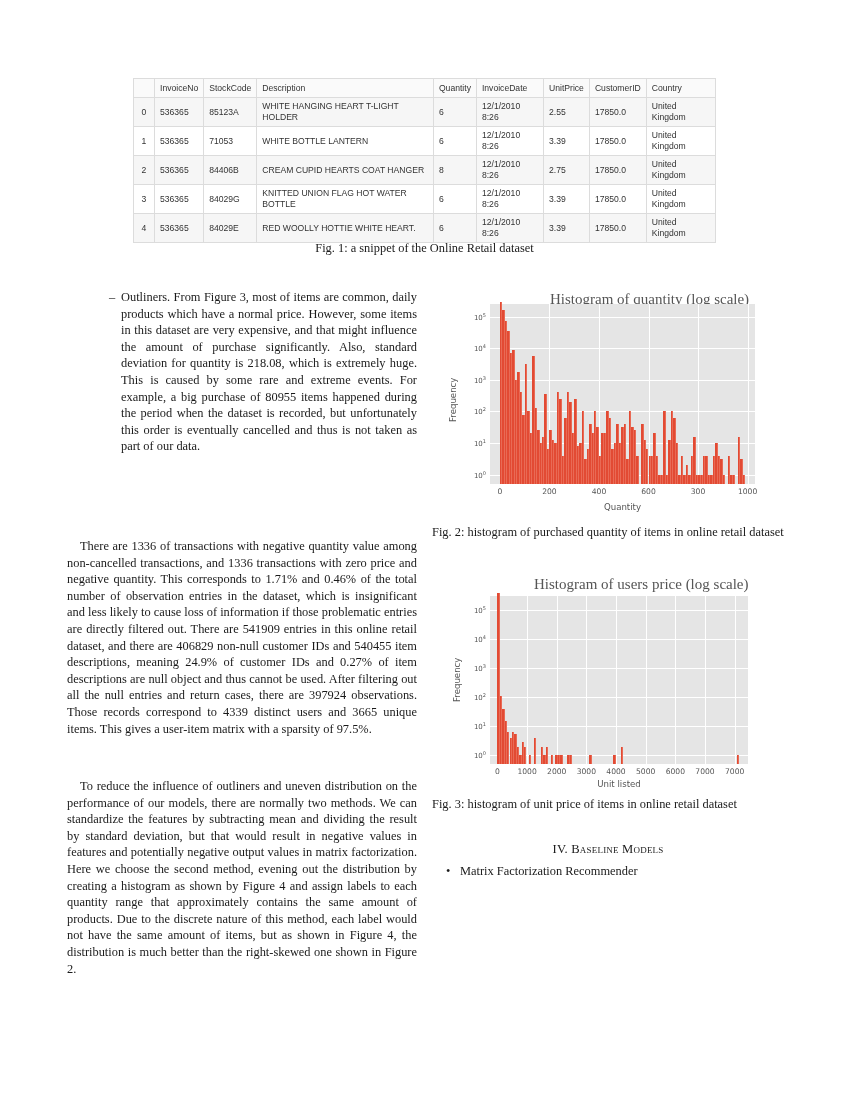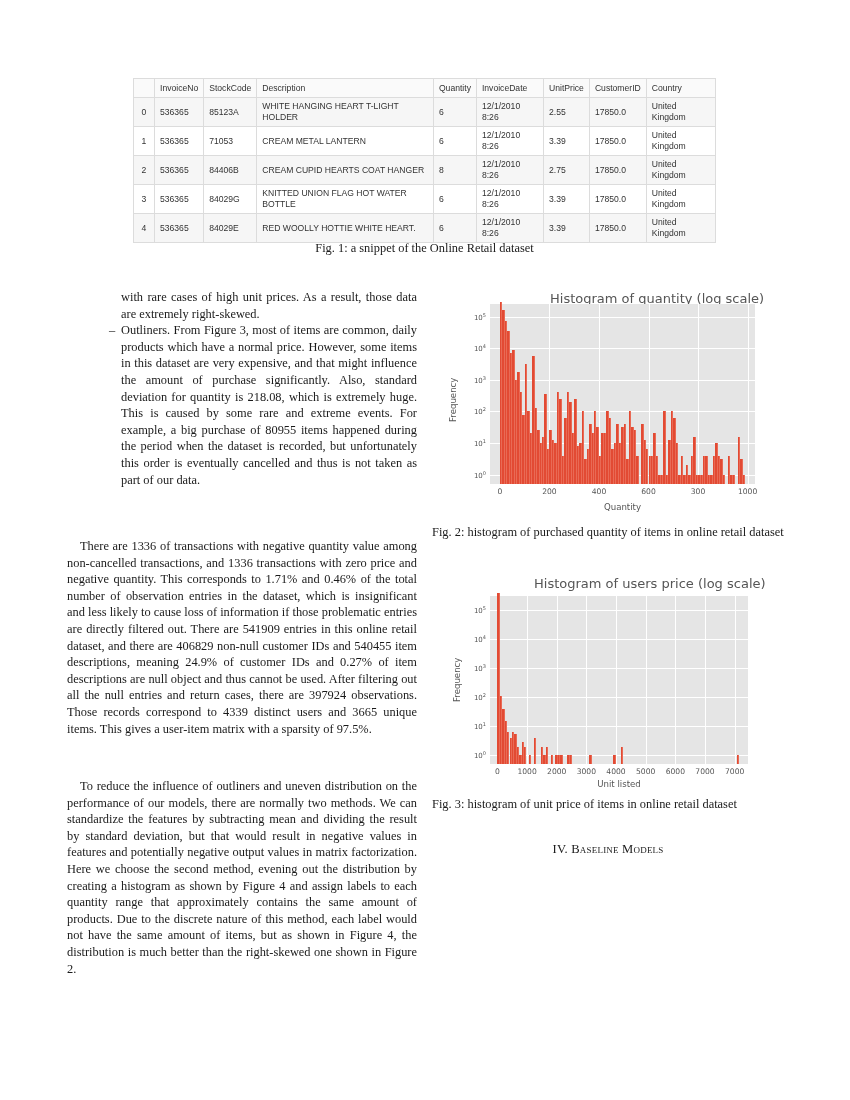--- a/index.html
+++ b/index.html
@@ -27,21 +27,21 @@
   .dash { position:absolute; left:-12px; top:0; }
 
   .section-head { position:absolute; left:432px; top:842px; width:352px; text-align:center; font-size:12.6px; letter-spacing:0.2px; }
   .sc { font-variant:small-caps; }
   ul.bul { margin:0; padding:0; list-style:none; }
   ul.bul li { position:relative; padding-left:28px; }
   ul.bul li::before { content:"\2022"; position:absolute; left:14px; top:0; }
 
   
   .chart { position:absolute; font-family:"DejaVu Sans","Liberation Sans",sans-serif; color:#555; }
-  .chart .title { position:absolute; font-size:13px; color:#555; white-space:nowrap; }
+  .chart .title { position:absolute; font-size:15px; color:#555; white-space:nowrap;font-family:Liberation Serif, serif; }
   .chart .plot { position:absolute; background:#e5e5e5; }
   .chart .grid-h, .chart .grid-v { position:absolute; background:#ffffff; }
   .chart .grid-h { height:1px; left:0; right:0; }
   .chart .grid-v { width:1px; top:0; bottom:0; }
   .chart .bar { position:absolute; bottom:0; background:#e24a33; box-shadow: inset -0.5px 0 0 #f08a78; }
   .chart .ytick { position:absolute; font-size:7px; color:#555; text-align:right; width:22px; }
   .chart .ytick sup { font-size:5px; }
   .chart .xtick { position:absolute; font-size:7.6px; color:#555; text-align:center; width:40px; }
   .chart .xlabel { position:absolute; font-size:8.6px; color:#555; text-align:center; }
   .chart .ylabel { position:absolute; font-size:8.6px; color:#555; transform:rotate(-90deg); transform-origin:left top; white-space:nowrap; }
@@ -73,21 +73,21 @@
           <td>6</td>
           <td>12/1/2010 8:26</td>
           <td>2.55</td>
           <td>17850.0</td>
           <td>United Kingdom</td>
         </tr>
         <tr>
           <td class="idx">1</td>
           <td>536365</td>
           <td>71053</td>
-          <td>CREAM METAL LANTERN</td>
+          <td>WHITE BOTTLE LANTERN</td>
           <td>6</td>
           <td>12/1/2010 8:26</td>
           <td>3.39</td>
           <td>17850.0</td>
           <td>United Kingdom</td>
         </tr>
         <tr>
           <td class="idx">2</td>
           <td>536365</td>
           <td>84406B</td>
@@ -119,21 +119,20 @@
           <td>3.39</td>
           <td>17850.0</td>
           <td>United Kingdom</td>
         </tr>
       </tbody>
   </table>
 </div>
 <div class="caption center" style="left:133px; top:240px; width:583px;">Fig. 1: a snippet of the Online Retail dataset</div>
 
 <div class="col" style="left:121px; top:289px; width:296px;">
-  <p class="noind">with rare cases of high unit prices. As a result, those data are extremely right-skewed.</p>
   <div class="hang">
     <span class="dash">–</span>
     <p class="noind">Outliners. From Figure 3, most of items are common, daily products which have a normal price. However, some items in this dataset are very expensive, and that might influence the amount of purchase significantly. Also, standard deviation for quantity is 218.08, which is extremely huge. This is caused by some rare and extreme events. For example, a big purchase of 80955 items happened during the period when the dataset is recorded, but unfortunately this order is eventually cancelled and thus is not taken as part of our data.</p>
   </div>
 </div>
 
 <div class="col" style="left:67px; top:538px; width:350px;">
   <p>There are 1336 of transactions with negative quantity value among non-cancelled transactions, and 1336 transactions with zero price and negative quantity. This corresponds to 1.71% and 0.46% of the total number of observation entries in the dataset, which is insignificant and less likely to cause loss of information if those problematic entries are directly filtered out. There are 541909 entries in this online retail dataset, and there are 406829 non-null customer IDs and 540455 item descriptions, meaning 24.9% of customer IDs and 0.27% of item descriptions are null object and thus cannot be used. After filtering out all the null entries and return cases, there are 397924 observations. Those records correspond to 4339 distinct users and 3665 unique items. This gives a user-item matrix with a sparsity of 97.5%.</p>
 </div>
 
@@ -335,14 +334,15 @@
     <div class="xtick" style="left: 282.655px; top: 195px;">7000</div>
   </div>
 <div class="caption" style="left:432px; top:796px; width:352px;">Fig. 3: histogram of unit price of items in online retail dataset</div>
 
 <div class="section-head">
   <span>IV.</span>
   <span class="sc">Baseline Models</span>
 </div>
 <div class="col" style="left:432px; top:863px; width:352px;">
   <ul class="bul">
+    <li>Matrix Factorization Recommender</li>
   </ul>
 </div>
 
 </body></html>

